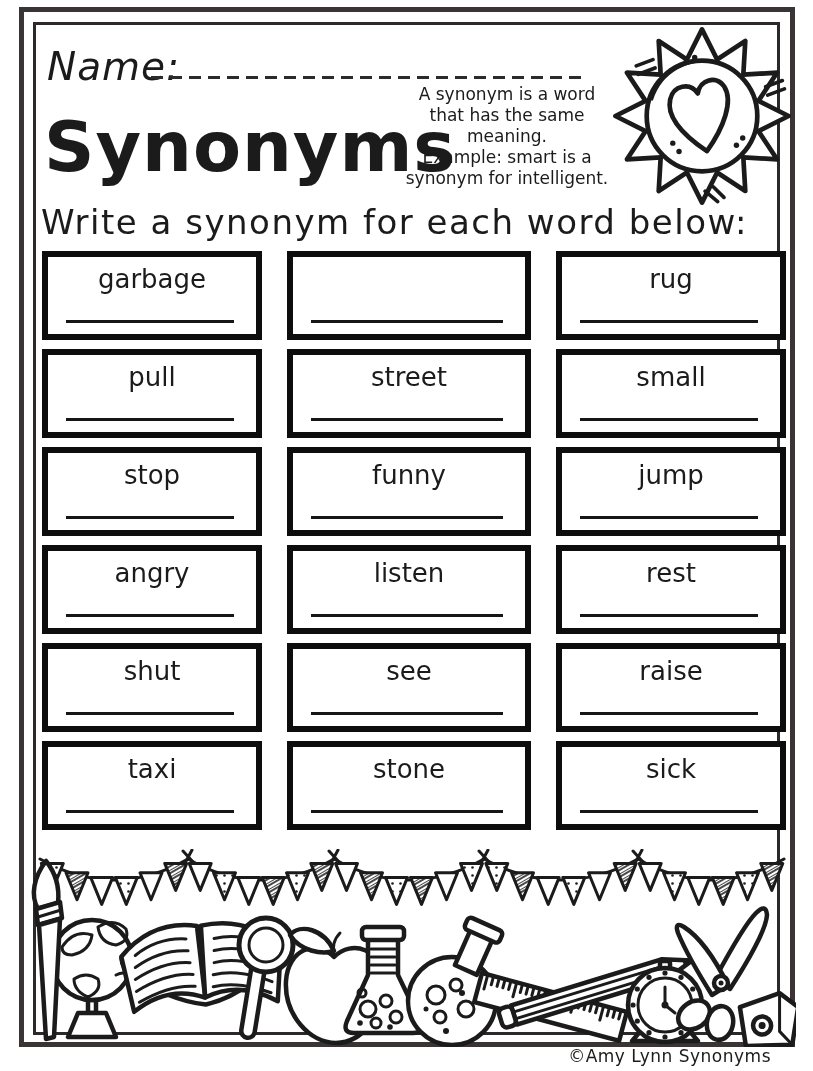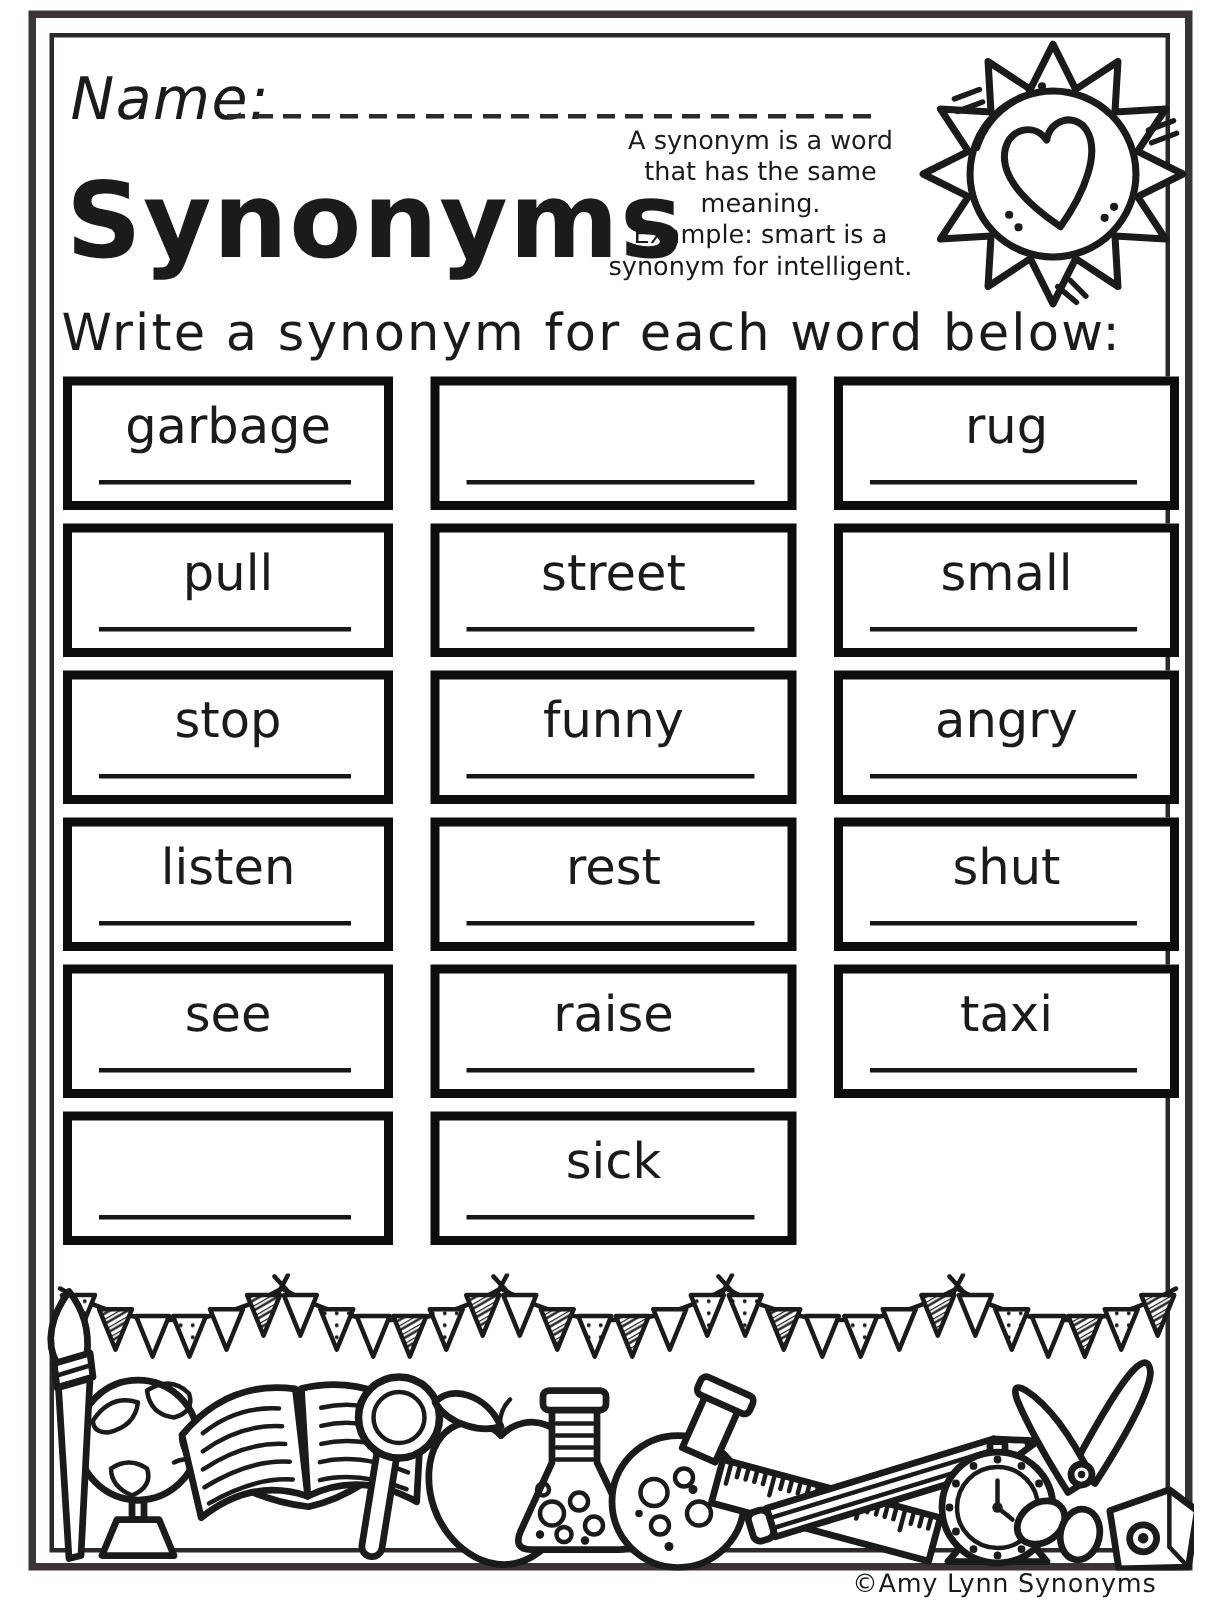--- a/index.html
+++ b/index.html
@@ -14,21 +14,21 @@
         background:repeating-linear-gradient(90deg,#2b2b2b 0 12px,transparent 12px 19px) bottom/100% 3px no-repeat;}
   .title{position:absolute;left:44px;top:106px;font-size:70px;font-weight:bold;letter-spacing:1px;z-index:2;}
   .definition{position:absolute;left:381px;top:84px;width:252px;text-align:center;
         font-size:17px;line-height:1.24;z-index:2;}
   .sun{position:absolute;left:608px;top:20px;width:188px;height:192px;z-index:5;}
   .instruction{position:absolute;left:41px;top:202px;font-size:34px;letter-spacing:1.5px;
         white-space:nowrap;z-index:2;}
   .grid{position:absolute;left:42px;top:251px;display:grid;z-index:2;
         grid-template-columns:220px 244px 230px;column-gap:25px;row-gap:9px;}
   .card{position:relative;height:89px;border:6px solid #0d0d0d;background:#fff;box-sizing:border-box;}
-  .word{text-align:center;margin-top:7px;font-size:33px;}
+  .word{text-align:center;margin-top:7px;font-size:26px;}
   .answer-line{position:absolute;left:18px;right:22px;bottom:11px;border-bottom:3px solid #161616;}
   .bunting{position:absolute;left:38px;top:849px;width:748px;height:62px;z-index:3;}
   .supplies{position:absolute;left:16px;top:855px;width:780px;height:192px;z-index:6;}
   .credit{position:absolute;right:42px;top:1046px;font-size:17px;letter-spacing:0.5px;z-index:2;}
   .ink{stroke:#1b1b1b;fill:#fff;stroke-width:4.5;stroke-linejoin:round;stroke-linecap:round;}
   .thin{stroke-width:3;fill:none;}
   .string{stroke:#1b1b1b;stroke-width:3;fill:none;stroke-linecap:round;}
   .tri{stroke:#1b1b1b;stroke-width:3;stroke-linejoin:round;}
 </style>
 </head>
@@ -99,20 +99,24 @@
       </div>
     <div class="card">
         <div class="word">stop</div>
         <div class="answer-line"></div>
       </div>
     <div class="card">
         <div class="word">funny</div>
         <div class="answer-line"></div>
       </div>
     <div class="card">
+        <div class="word">jump</div>
+        <div class="answer-line"></div>
+      </div>
+    <div class="card">
         <div class="word">angry</div>
         <div class="answer-line"></div>
       </div>
     <div class="card">
         <div class="word">listen</div>
         <div class="answer-line"></div>
       </div>
     <div class="card">
         <div class="word">rest</div>
         <div class="answer-line"></div>
@@ -127,20 +131,21 @@
       </div>
     <div class="card">
         <div class="word">raise</div>
         <div class="answer-line"></div>
       </div>
     <div class="card">
         <div class="word">taxi</div>
         <div class="answer-line"></div>
       </div>
     <div class="card">
+        <div class="word">stone</div>
         <div class="answer-line"></div>
       </div>
     <div class="card">
         <div class="word">sick</div>
         <div class="answer-line"></div>
       </div>
   </div>
 
   <svg class="bunting" viewBox="0 0 748 62">
     <defs>

